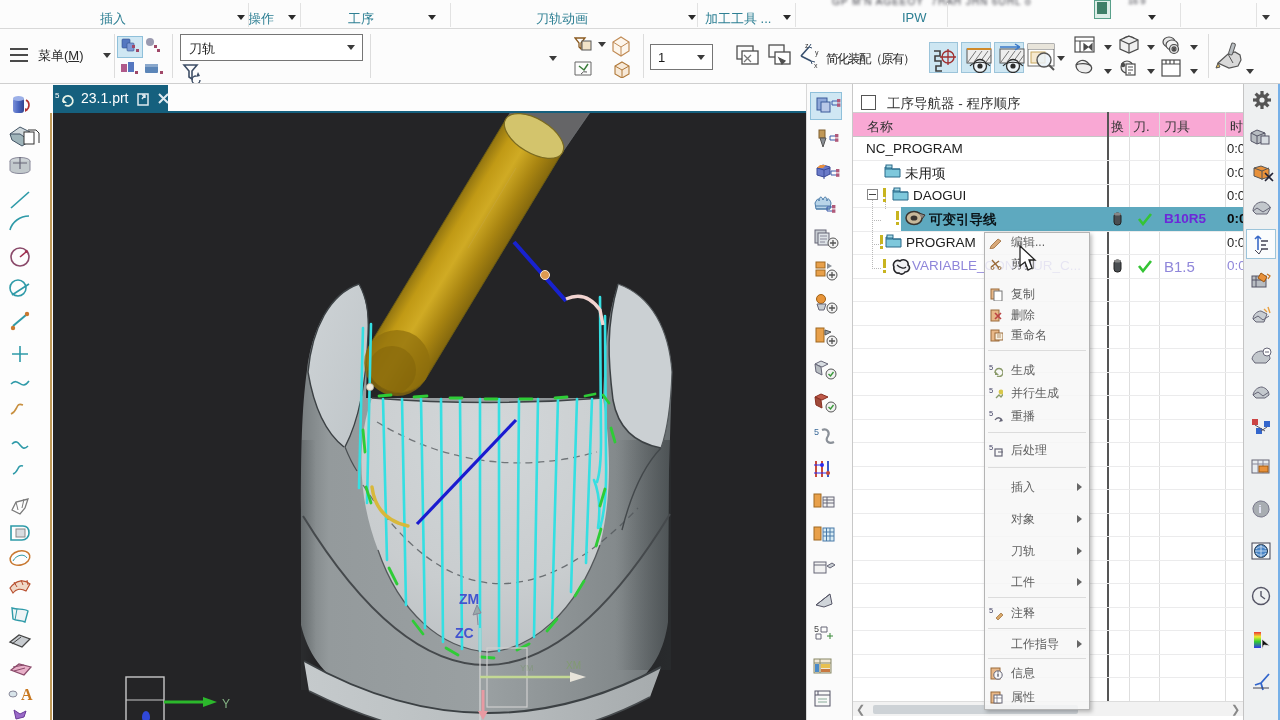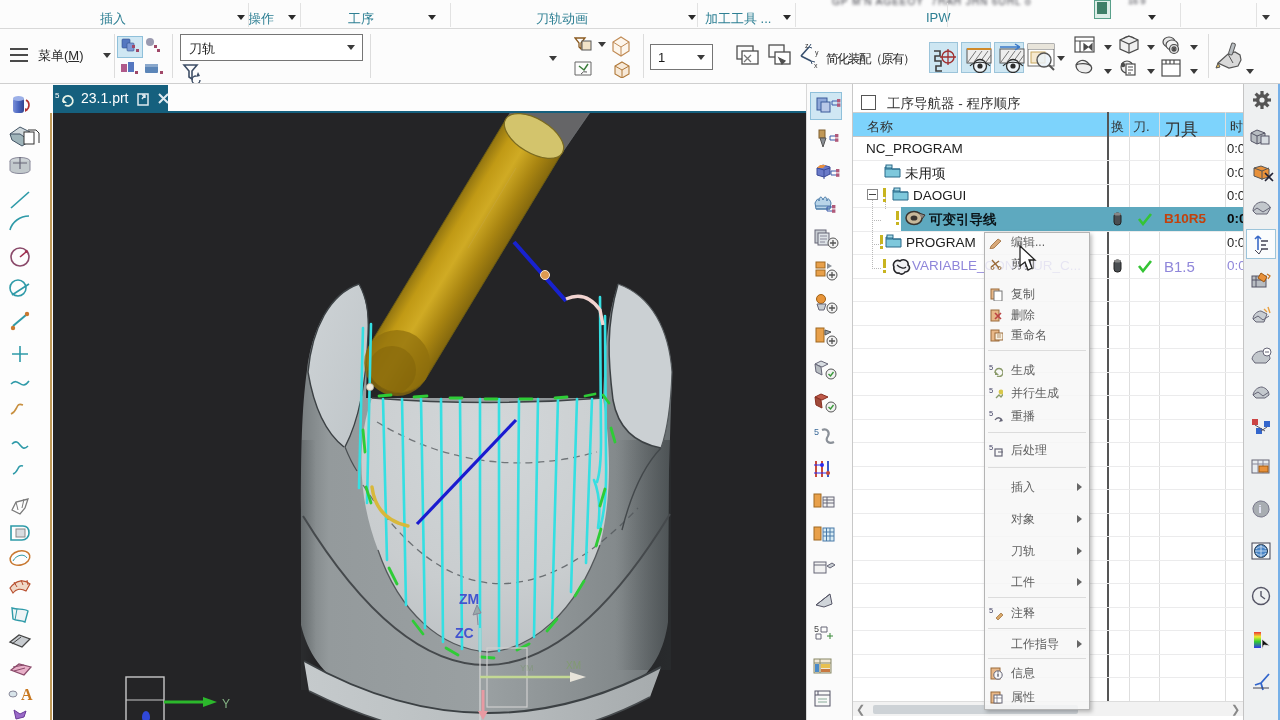--- a/index.html
+++ b/index.html
@@ -26,21 +26,21 @@
       <div class="abs tabtxt" style="left:100px;top:10px">插入</div>
       <div class="abs caret" style="left:237px;top:15px;border-top-color:#2a2a2a"></div>
       <div class="abs tabtxt" style="left:248px;top:10px">操作</div>
       <div class="abs caret" style="left:288px;top:15px;border-top-color:#2a2a2a"></div>
       <div class="abs tabtxt" style="left:348px;top:10px">工序</div>
       <div class="abs caret" style="left:428px;top:15px;border-top-color:#2a2a2a"></div>
       <div class="abs tabtxt" style="left:536px;top:10px">刀轨动画</div>
       <div class="abs caret" style="left:688px;top:15px;border-top-color:#2a2a2a"></div>
       <div class="abs tabtxt" style="left:705px;top:10px">加工工具 ...</div>
       <div class="abs caret" style="left:783px;top:15px;border-top-color:#2a2a2a"></div>
-      <div class="abs tabtxt" style="left:926px;top:10px">IPW</div>
+      <div class="abs tabtxt" style="left:902px;top:10px">IPW</div>
       <div class="abs caret" style="left:1148px;top:15px;border-top-color:#2a2a2a"></div>
       <div class="sep1" style="left:248px"></div>
       <div class="sep1" style="left:300px"></div>
       <div class="sep1" style="left:450px"></div>
       <div class="sep1" style="left:697px"></div>
       <div class="sep1" style="left:795px"></div>
       <div class="sep1" style="left:947px"></div>
       <div class="sep1" style="left:1180px"></div>
       <div class="sep1" style="left:1256px"></div>
       <div class="abs caret" style="left:1262px;top:15px"></div>
@@ -566,25 +566,25 @@
         <g transform="translate(7,606)">
           <rect x="1" y="1" width="15" height="15" fill="#f8f8f8" stroke="#556"></rect>
           <path d="M1 5h15M4 1v4" stroke="#556"></path>
           <path d="M4 9h9m-9 3h9" stroke="#8a9"></path>
         </g>
       </svg>
     </div>
     <div class="abs" style="left:852px;top:84px;width:391px;height:636px;background:#fff;border-left:1px solid #c8c8c8;overflow:hidden">
       <div class="abs" style="left:8px;top:11px;width:15px;height:15px;border:1.5px solid #555"></div>
       <div class="abs" style="left:34px;top:11px;font-size:13.5px;color:#333">工序导航器 - 程序顺序</div>
-      <div class="abs" style="left:0;top:28px;width:391px;height:25px;background:#7dd3fc;border-top:1px solid #cfcfcf;border-bottom:1px solid #c5c5c5">
+      <div class="abs" style="left:0;top:28px;width:391px;height:25px;background:#f9a8d4;border-top:1px solid #cfcfcf;border-bottom:1px solid #c5c5c5">
         <span class="abs" style="left:14px;top:5px;font-size:13px;color:#333">名称</span>
         <span class="abs" style="left:258px;top:5px;font-size:13px;color:#333">换</span>
         <span class="abs" style="left:280px;top:5px;font-size:13px;color:#333">刀.</span>
-        <span class="abs" style="left:311px;top:5px;font-size:17px;color:#333">刀具</span>
+        <span class="abs" style="left:311px;top:5px;font-size:13px;color:#333">刀具</span>
         <span class="abs" style="left:377px;top:5px;font-size:13px;color:#333;white-space:nowrap">时间</span>
       </div>
       <div class="abs" style="left:254px;top:28px;width:2px;height:590px;background:#555"></div>
       <div class="abs" style="left:276px;top:28px;width:1px;height:590px;background:#dedede"></div>
       <div class="abs" style="left:306px;top:28px;width:1px;height:590px;background:#dedede"></div>
       <div class="abs" style="left:372px;top:28px;width:1px;height:590px;background:#dedede"></div>
       <div class="abs" style="left:0;top:76px;width:391px;height:1px;background:#ebebec"></div>
       <div class="abs" style="left:0;top:100px;width:391px;height:1px;background:#ebebec"></div>
       <div class="abs" style="left:0;top:123px;width:391px;height:1px;background:#ebebec"></div>
       <div class="abs" style="left:0;top:147px;width:391px;height:1px;background:#ebebec"></div>
@@ -642,21 +642,21 @@
         <path d="M14 4l6 2-3 4" fill="#8a8580" stroke="#3a3530"></path>
       </svg>
       <div class="abs" style="left:76px;top:127px;font-size:13.5px;font-weight:bold;color:#0a1418">可变引导线</div>
       <svg class="abs" style="left:259px;top:127px" width="12" height="16">
         <rect x="2" y="2" width="7" height="12" rx="3" fill="#4a4e52" stroke="#222"></rect>
         <ellipse cx="5.5" cy="3" rx="3.5" ry="1.5" fill="#888"></ellipse>
       </svg>
       <svg class="abs" style="left:284px;top:128px" width="16" height="14">
         <path d="M2 7l4 5 8-10" fill="none" stroke="#35c435" stroke-width="2.6"></path>
       </svg>
-      <div class="abs" style="left:311px;top:127px;font-size:13.5px;font-weight:bold;color:#c2410c">B10R5</div>
+      <div class="abs" style="left:311px;top:127px;font-size:13.5px;font-weight:bold;color:#6d28d9">B10R5</div>
       <div class="abs" style="left:374px;top:127px;font-size:13.5px;font-weight:bold;color:#0a0a0a">0:0</div>
       <div class="abs" style="left:27px;top:151px;width:3px;height:9px;background:#c8b420"></div>
       <div class="abs" style="left:27px;top:162px;width:3px;height:3px;background:#c8b420"></div>
       <svg class="abs" style="left:32px;top:150px" width="17" height="14">
         <path d="M1 3h5l2 2h8v8H1z" fill="#7ec8dc" stroke="#2a6a8a"></path>
         <path d="M1 5h15" stroke="#2a6a8a"></path>
         <rect x="2" y="1" width="6" height="3" fill="#a8dcE8" stroke="#2a6a8a"></rect>
       </svg>
       <div class="abs" style="left:53px;top:151px;font-size:13.5px;color:#1c1c1c">PROGRAM</div>
       <div class="abs" style="left:374px;top:151px;font-size:13px;color:#1c1c1c">0:0</div>

